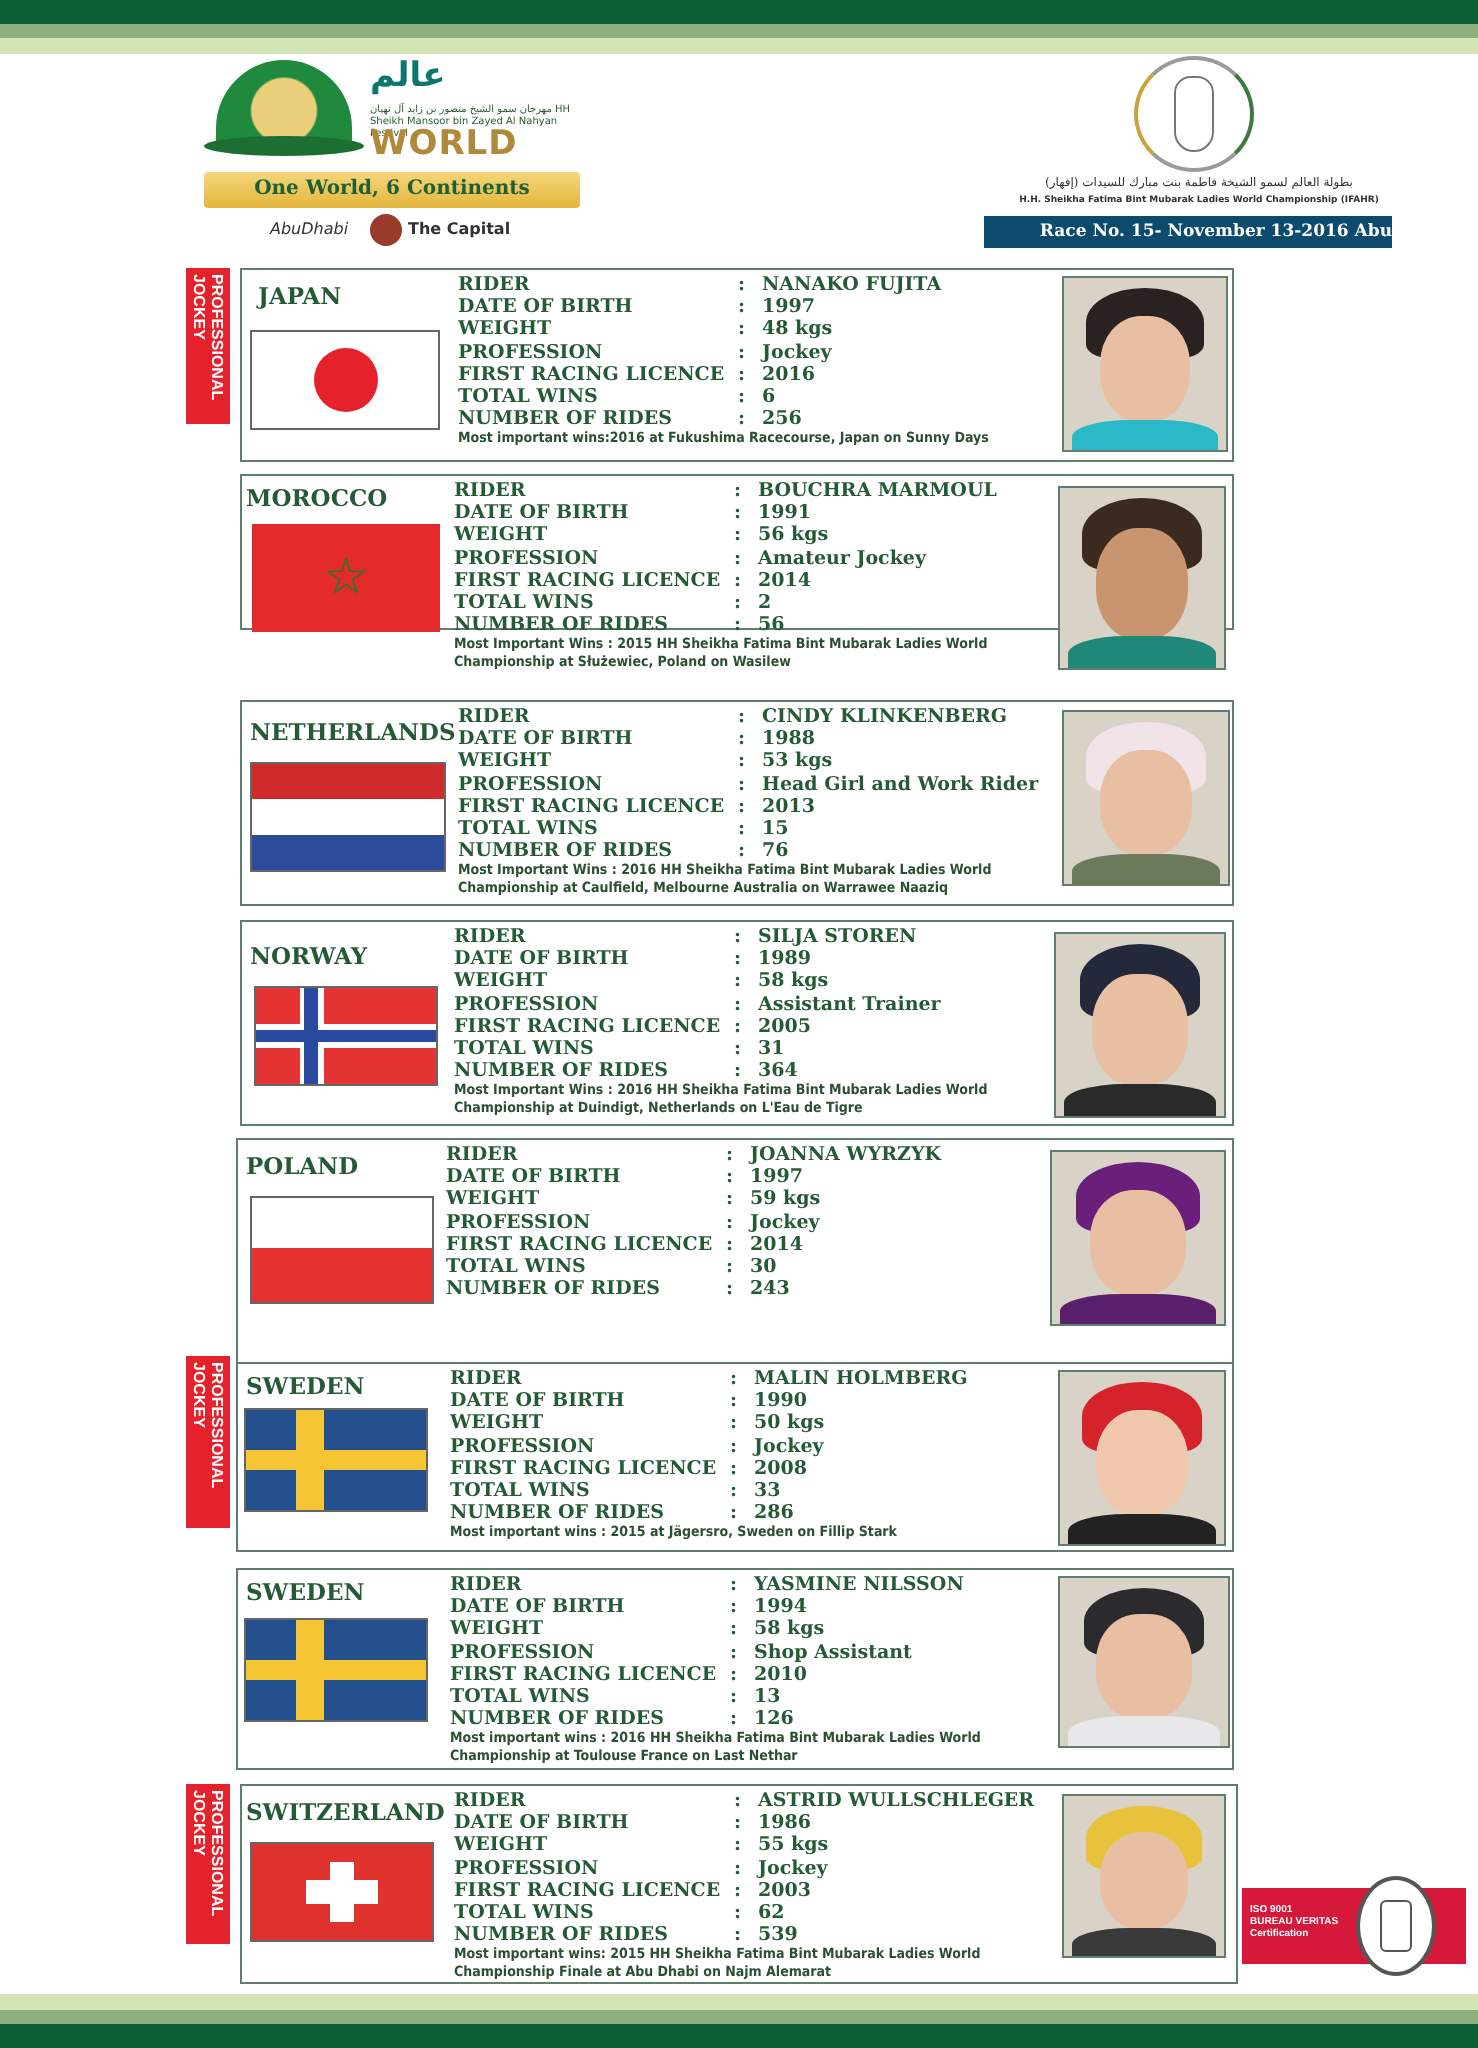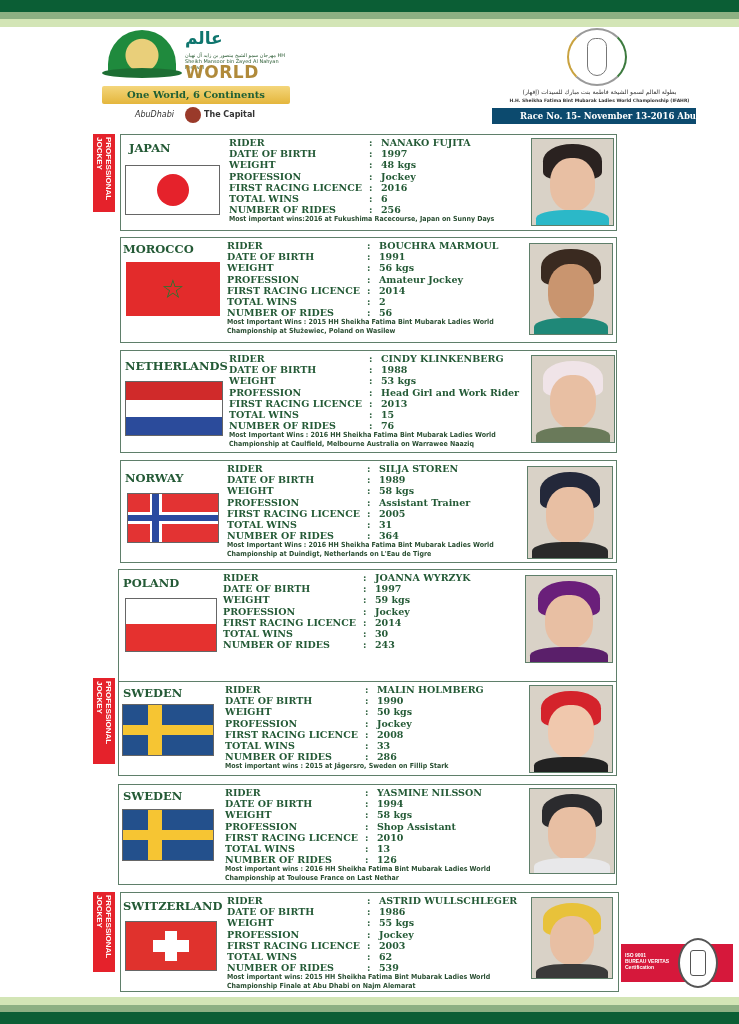--- a/index.html
+++ b/index.html
@@ -149,21 +149,21 @@
       </div>
     <div class="note" style="width:300px;">Most important wins:2016 at Fukushima Racecourse, Japan on Sunny Days</div>
   </div>
   <div class="photo" style="left:410px;top:3px;width:83px;height:88px;">
     <div class="hair" style="background:#2a2220;"></div>
       <div class="face"></div>
       <div class="body-shape" style="background:#2bb8c8;"></div>
   </div>
 </div>
 
-<div class="card" style="left:120px;top:237px;width:497px;height:106px;text-decoration:underline;">
+<div class="card" style="left:120px;top:237px;width:497px;height:78px;text-decoration:underline;">
   <div class="country" style="left:2px;top:4px;width:100px;">MOROCCO</div>
   <div class="flag ma" style="left:5px;top:24px;width:94px;height:54px;border:none;">
       <div class="star">☆</div>
     </div>
   <div class="info" style="left:106px;top:2px;width:300px;">
     <div class="row">
         <span class="lbl">RIDER</span>
         <span class="sep">:</span>
         <span>BOUCHRA MARMOUL</span>
       </div>

